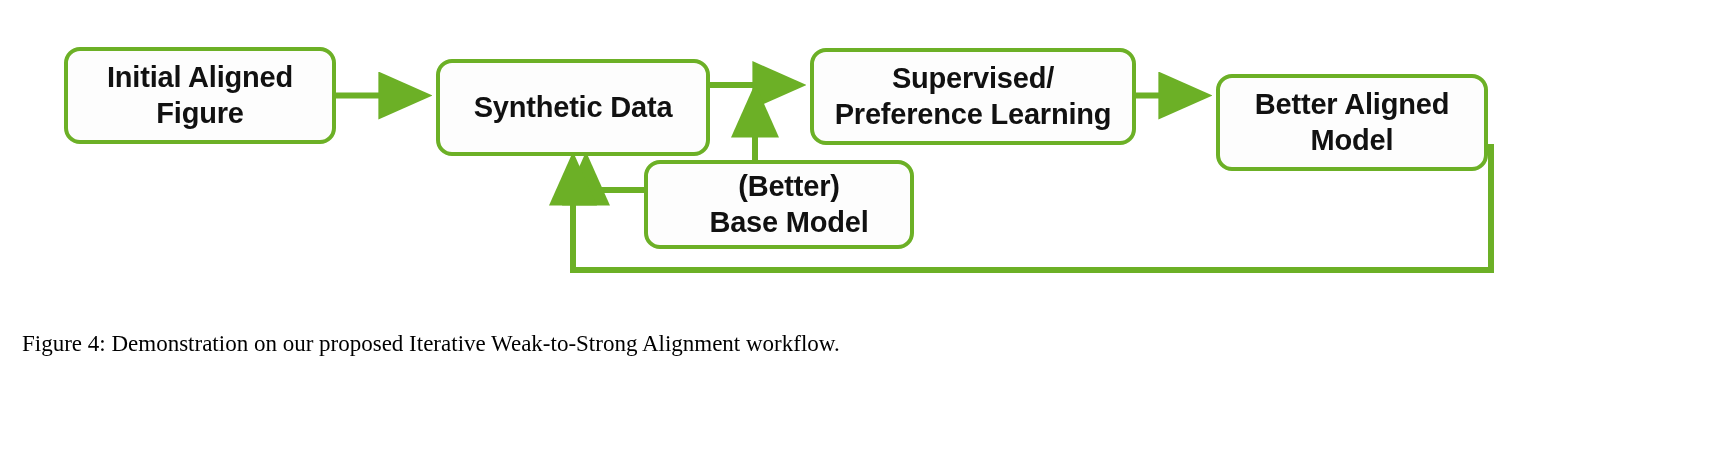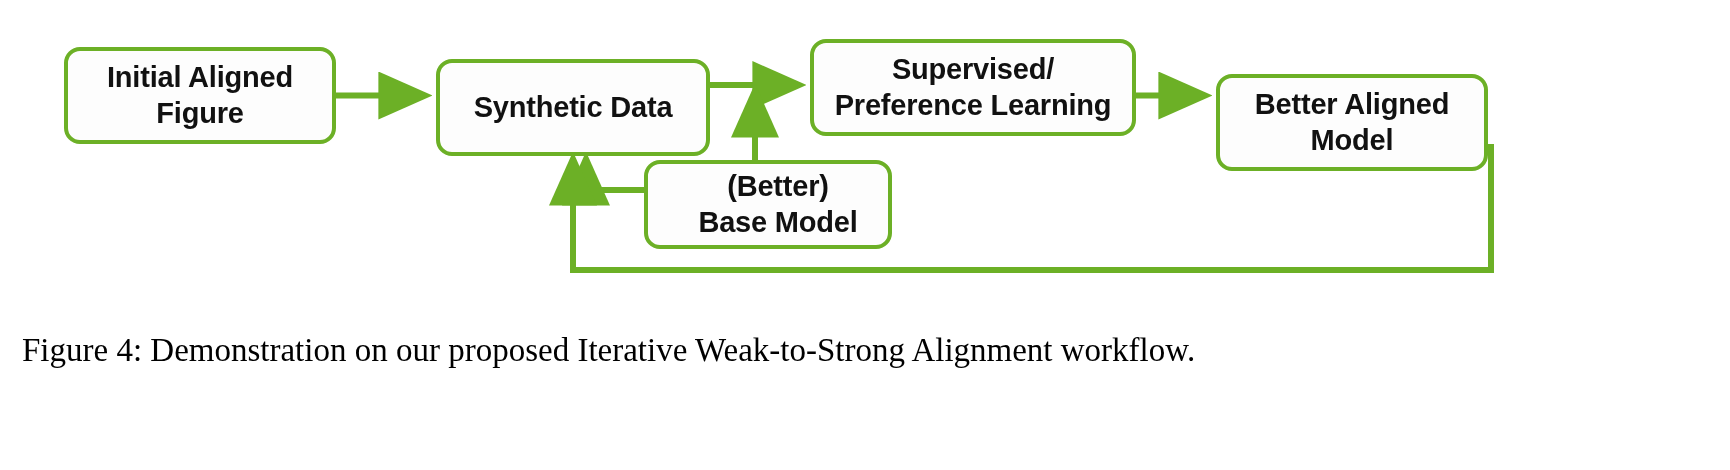--- a/index.html
+++ b/index.html
@@ -55,35 +55,35 @@
     padding: 0 10px;
     white-space: pre-line;
   }
   #node-initial-aligned-model {
     left: 64px;  top: 47px;  width: 272px; height: 97px;
   }
   #node-synthetic-data {
     left: 436px; top: 59px;  width: 274px; height: 97px;
   }
   #node-supervised-preference-learning {
-    left: 810px; top: 39px;  width: 326px; height: 97px;
+    left: 810px; top: 48px;  width: 326px; height: 97px;
   }
   #node-better-aligned-model {
     left: 1216px; top: 47px; width: 272px; height: 97px; margin-top: 27px;
   }
   #node-better-base-model {
-    left: 644px; top: 160px; width: 248px; height: 89px; padding-left: 20px;
+    left: 644px; top: 160px; width: 270px; height: 89px; padding-left: 20px;
   }
   #figure-caption {
     position: absolute;
     left: 22px;
     top: 330px;
     width: 1690px;
     font-family: "Liberation Serif", serif;
-    font-size: 33px;
+    font-size: 23px;
     line-height: 1.25;
     color: #000000;
     white-space: nowrap;
   }
 </style>
 </head>
 <body>
 
 <div id="figure-root">
 

